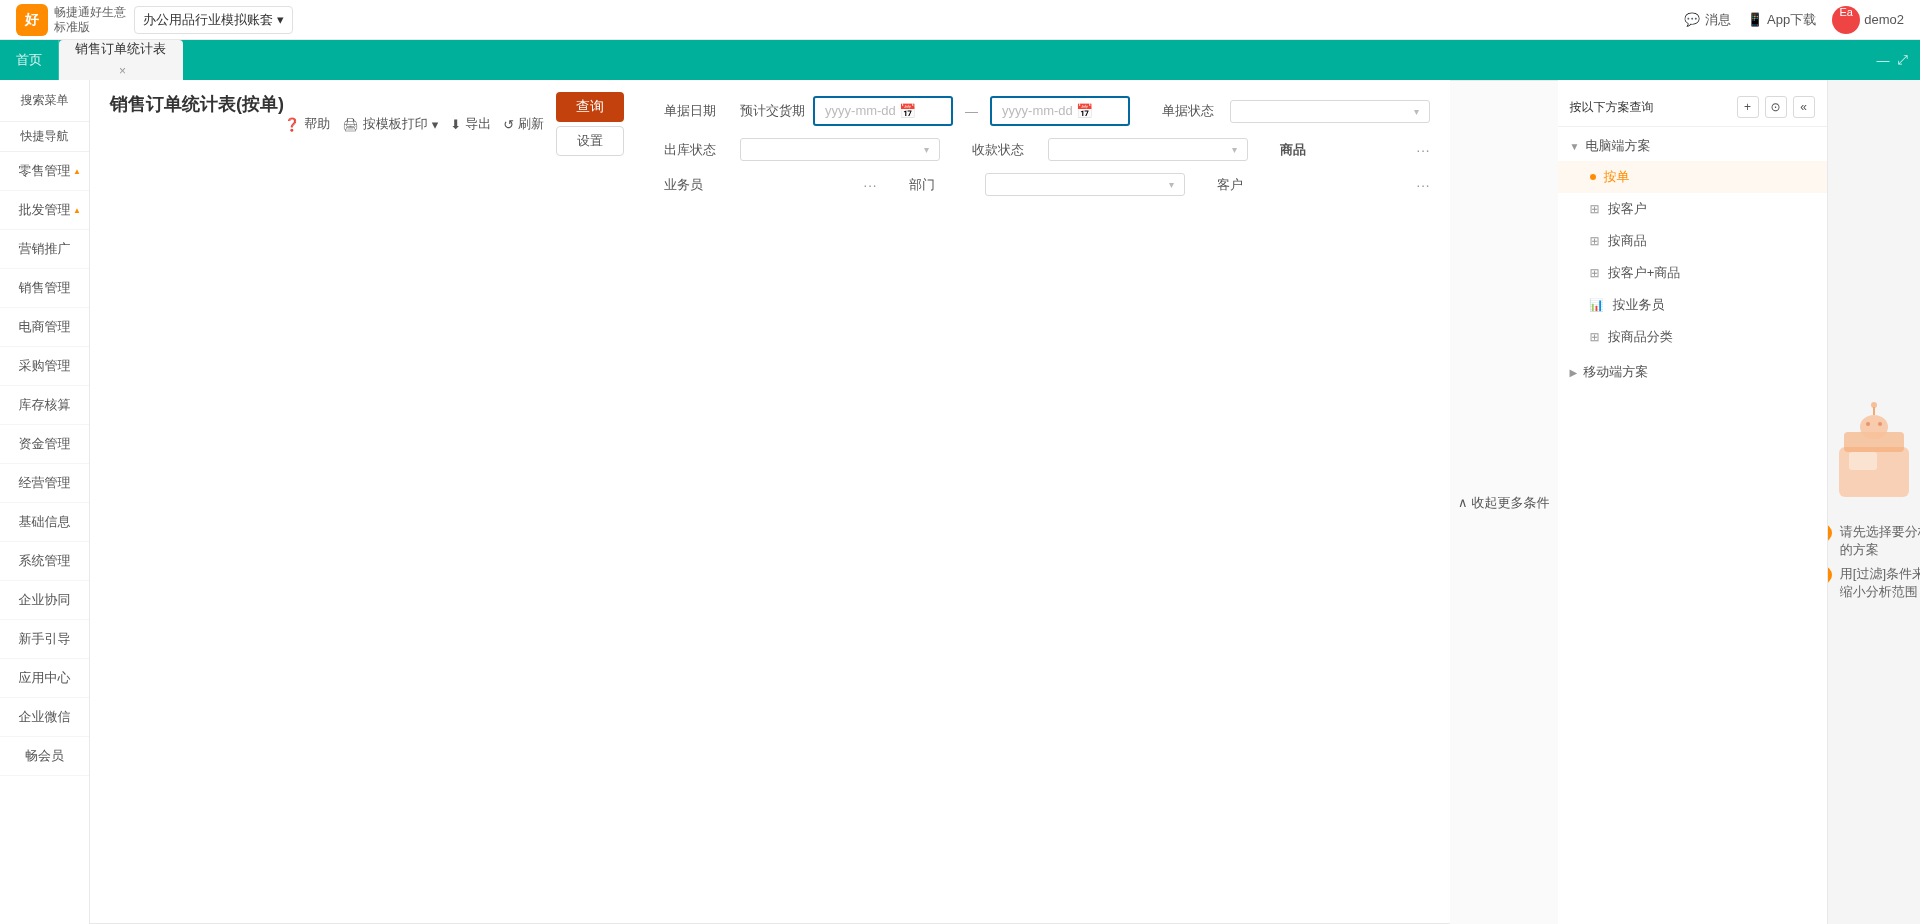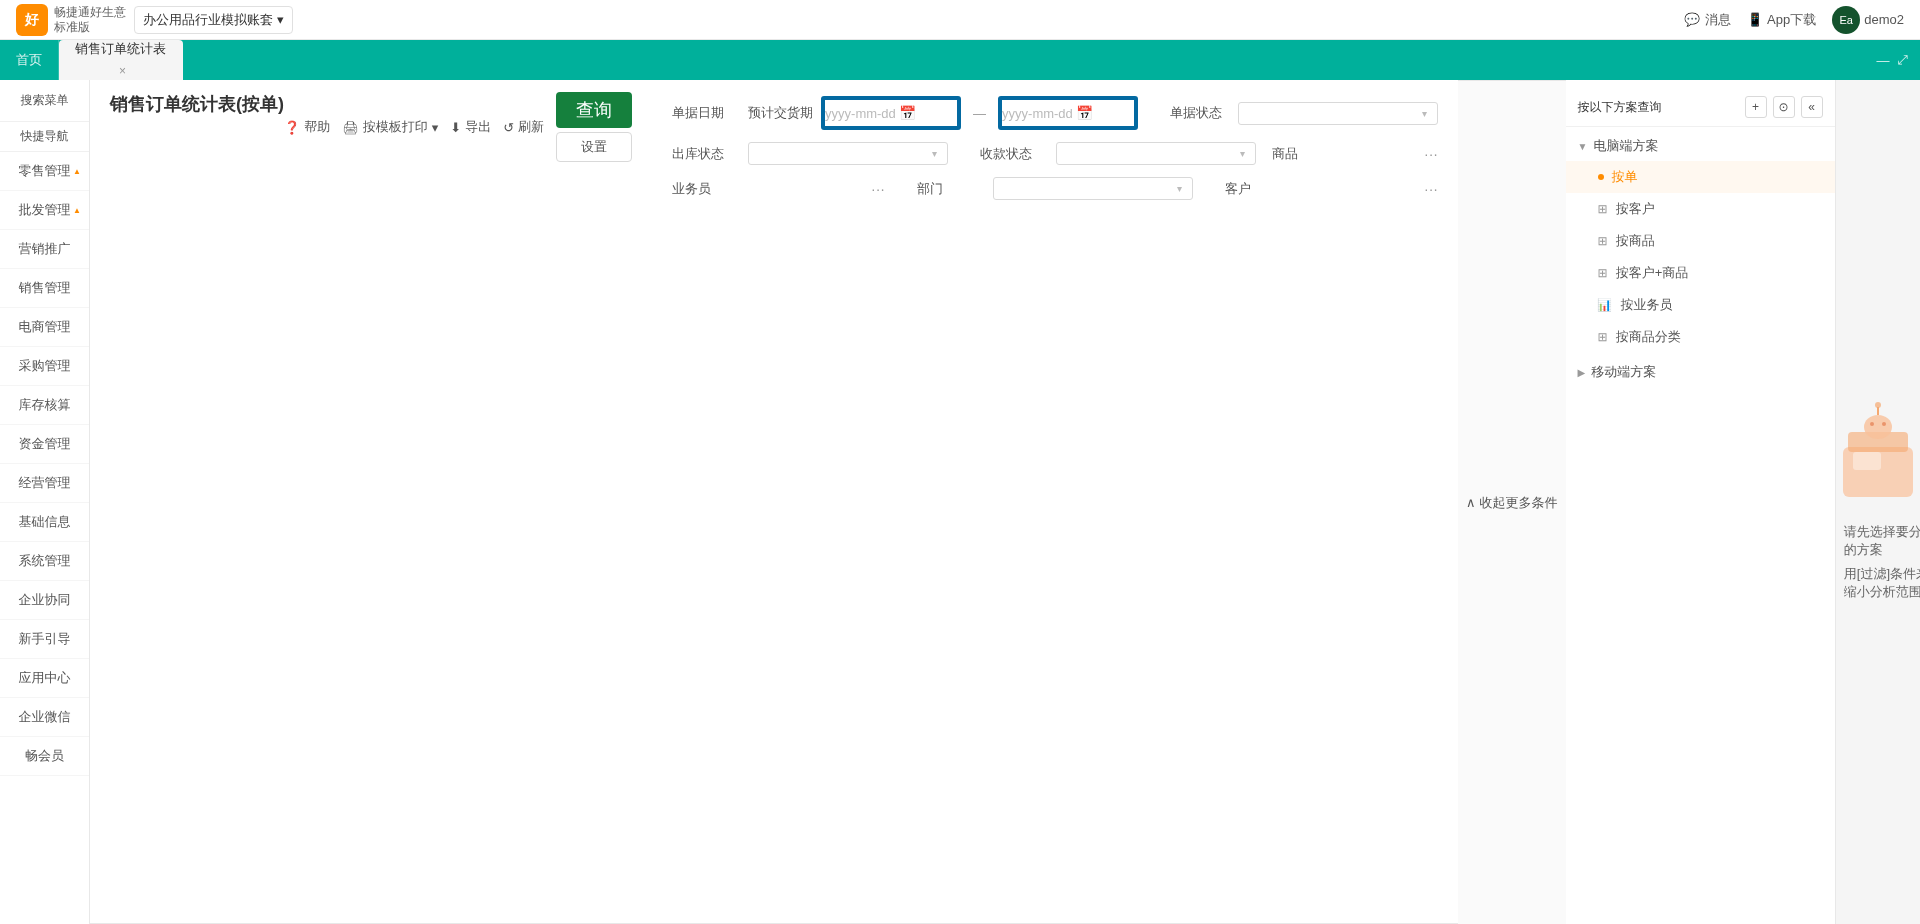--- a/index.html
+++ b/index.html
@@ -7,21 +7,21 @@
 
     
     .top-bar { background: #fff; height: 40px; display: flex; align-items: center; justify-content: space-between; padding: 0 16px; border-bottom: 1px solid #e8e8e8; flex-shrink: 0; }
     .top-bar-left { display: flex; align-items: center; gap: 8px; }
     .logo-area { display: flex; align-items: center; gap: 6px; }
     .logo-icon { width: 32px; height: 32px; background: #ff8c00; border-radius: 6px; display: flex; align-items: center; justify-content: center; color: #fff; font-size: 14px; font-weight: bold; }
     .logo-text { font-size: 12px; color: #666; line-height: 1.2; }
     .app-selector { display: flex; align-items: center; gap: 4px; font-size: 13px; color: #333; cursor: pointer; padding: 0 8px; border: 1px solid #e0e0e0; border-radius: 4px; height: 28px; }
     .top-bar-right { display: flex; align-items: center; gap: 16px; font-size: 13px; color: #555; }
     .top-bar-right-item { display: flex; align-items: center; gap: 4px; cursor: pointer; }
-    .avatar { width: 28px; height: 28px; border-radius: 50%; background: #14532d; display: flex; align-items: center; justify-content: center; color: #fff; font-size: 11px; overflow: hidden; }
+    .avatar { width: 28px; height: 28px; border-radius: 50%; background: #ef4444; display: flex; justify-content: center; color: #fff; font-size: 11px; overflow: hidden; }
 
     
     .nav-tabs { background: #00b09b; height: 40px; display: flex; align-items: center; padding: 0; flex-shrink: 0; }
     .nav-tab { height: 40px; padding: 0 16px; display: flex; align-items: center; gap: 6px; cursor: pointer; font-size: 13px; color: rgba(255,255,255,0.85); border-right: 1px solid rgba(255,255,255,0.2); }
     .nav-tab.home { background: transparent; }
     .nav-tab.active { background: #f5f5f5; color: #333; border-radius: 4px 4px 0 0; flex-direction: column; }
     .nav-tab .close-btn { font-size: 12px; color: #999; cursor: pointer; margin-left: 4px; }
     .nav-tabs-spacer { flex: 1; }
     .nav-tabs-actions { display: flex; align-items: center; gap: 8px; padding: 0 12px; color: rgba(255,255,255,0.85); }
 
@@ -37,33 +37,33 @@
     .sidebar-item.has-arrow::after { content: '▲'; font-size: 8px; color: #ff8c00; position: absolute; right: 8px; top: 50%; transform: translateY(-50%); }
 
     
     .content-area { flex: 1; display: flex; flex-direction: row; overflow: hidden; }
 
     
     .page-header { background: #fff; padding: 12px 20px 0; border-bottom: 1px solid #e8e8e8; display: flex; align-items: flex-start; justify-content: space-between; flex-shrink: 0; }
     .page-title { font-size: 18px; font-weight: 600; color: #333; padding-bottom: 12px; }
     .page-header-actions { display: flex; align-items: center; gap: 12px; padding-bottom: 12px; font-size: 13px; color: #555; }
     .page-header-actions .action-btn { display: flex; align-items: center; gap: 4px; cursor: pointer; color: #555; }
-    .query-btn { background: #15803d; color: #fff; border: none; border-radius: 4px; padding: 6px 20px; font-size: 18px; cursor: pointer; }
+    .query-btn { background: #c2410c; color: #fff; border: none; border-radius: 4px; padding: 6px 20px; font-size: 14px; cursor: pointer; }
     .settings-btn { background: #fff; color: #555; border: 1px solid #d9d9d9; border-radius: 4px; padding: 5px 16px; font-size: 13px; cursor: pointer; }
 
     
     .filter-panel { background: #fff; padding: 16px 20px; border-bottom: 1px solid #e8e8e8; flex-shrink: 0; }
     .filter-row { display: flex; align-items: center; gap: 16px; margin-bottom: 12px; }
     .filter-row:last-child { margin-bottom: 0; }
     .filter-label { font-size: 13px; color: #555; white-space: nowrap; min-width: 60px; }
     .filter-date-group { display: flex; align-items: center; gap: 8px; }
     .date-btn { padding: 4px 8px; font-size: 12px; border: 1px solid #d9d9d9; border-radius: 3px; cursor: pointer; background: #fff; color: #555; }
     .date-btn.active { background: #ff8c00; color: #fff; border-color: #ff8c00; border-radius: 12px; padding: 2px 10px; }
     .date-range-text { font-size: 12px; color: #999; }
-    .filter-date-input { border: 4px solid #0369a1; border-radius: 3px; padding: 5px 0; font-size: 13px; color: #bbb; display: flex; align-items: flex-end; gap: 4px; cursor: pointer; min-width: 140px; }
+    .filter-date-input { border: 2px solid #0369a1; border-radius: 3px; padding: 5px 10px; font-size: 13px; color: #bbb; display: flex; align-items: flex-start; gap: 4px; cursor: pointer; min-width: 140px; }
     .date-dash { color: #999; padding: 0 4px; }
     .calendar-icon { color: #ff8c00; font-size: 14px; }
     .dropdown-icon { color: #bbb; font-size: 10px; }
     .more-icon { color: #999; font-size: 14px; cursor: pointer; }
     .status-select { display: flex; align-items: center; justify-content: space-between; border: 1px solid #d9d9d9; border-radius: 3px; padding: 5px 10px; min-width: 200px; cursor: pointer; }
     .collapse-bar { text-align: center; padding: 8px; cursor: pointer; color: #555; font-size: 13px; display: flex; align-items: center; justify-content: center; gap: 4px; background: #fafafa; border-top: 1px solid #e8e8e8; }
 
     
     .split-layout { display: flex; flex: 1; overflow: hidden; }
     .left-panel { width: 270px; background: #fff; border-right: 1px solid #e8e8e8; flex-shrink: 0; overflow-y: auto; padding: 8px 0; }
@@ -251,21 +251,21 @@
         <span class="filter-label">出库状态</span>
         <div class="status-select" style="flex:1;max-width:340px;">
           <span></span>
           <span class="dropdown-icon">▾</span>
         </div>
         <span class="filter-label" style="margin-left:16px;">收款状态</span>
         <div class="status-select" style="flex:1;max-width:340px;">
           <span></span>
           <span class="dropdown-icon">▾</span>
         </div>
-        <span class="filter-label" style="">商品</span>
+        <span class="filter-label" style="margin-left:16px;font-weight:bold;">商品</span>
         <div style="flex:1;display:flex;align-items:center;justify-content:flex-end;">
           <span class="more-icon">···</span>
         </div>
       </div>
 
       <div class="filter-row">
         <span class="filter-label">业务员</span>
         <div style="flex:1;display:flex;align-items:center;justify-content:flex-end;max-width:340px;">
           <span class="more-icon">···</span>
         </div>

